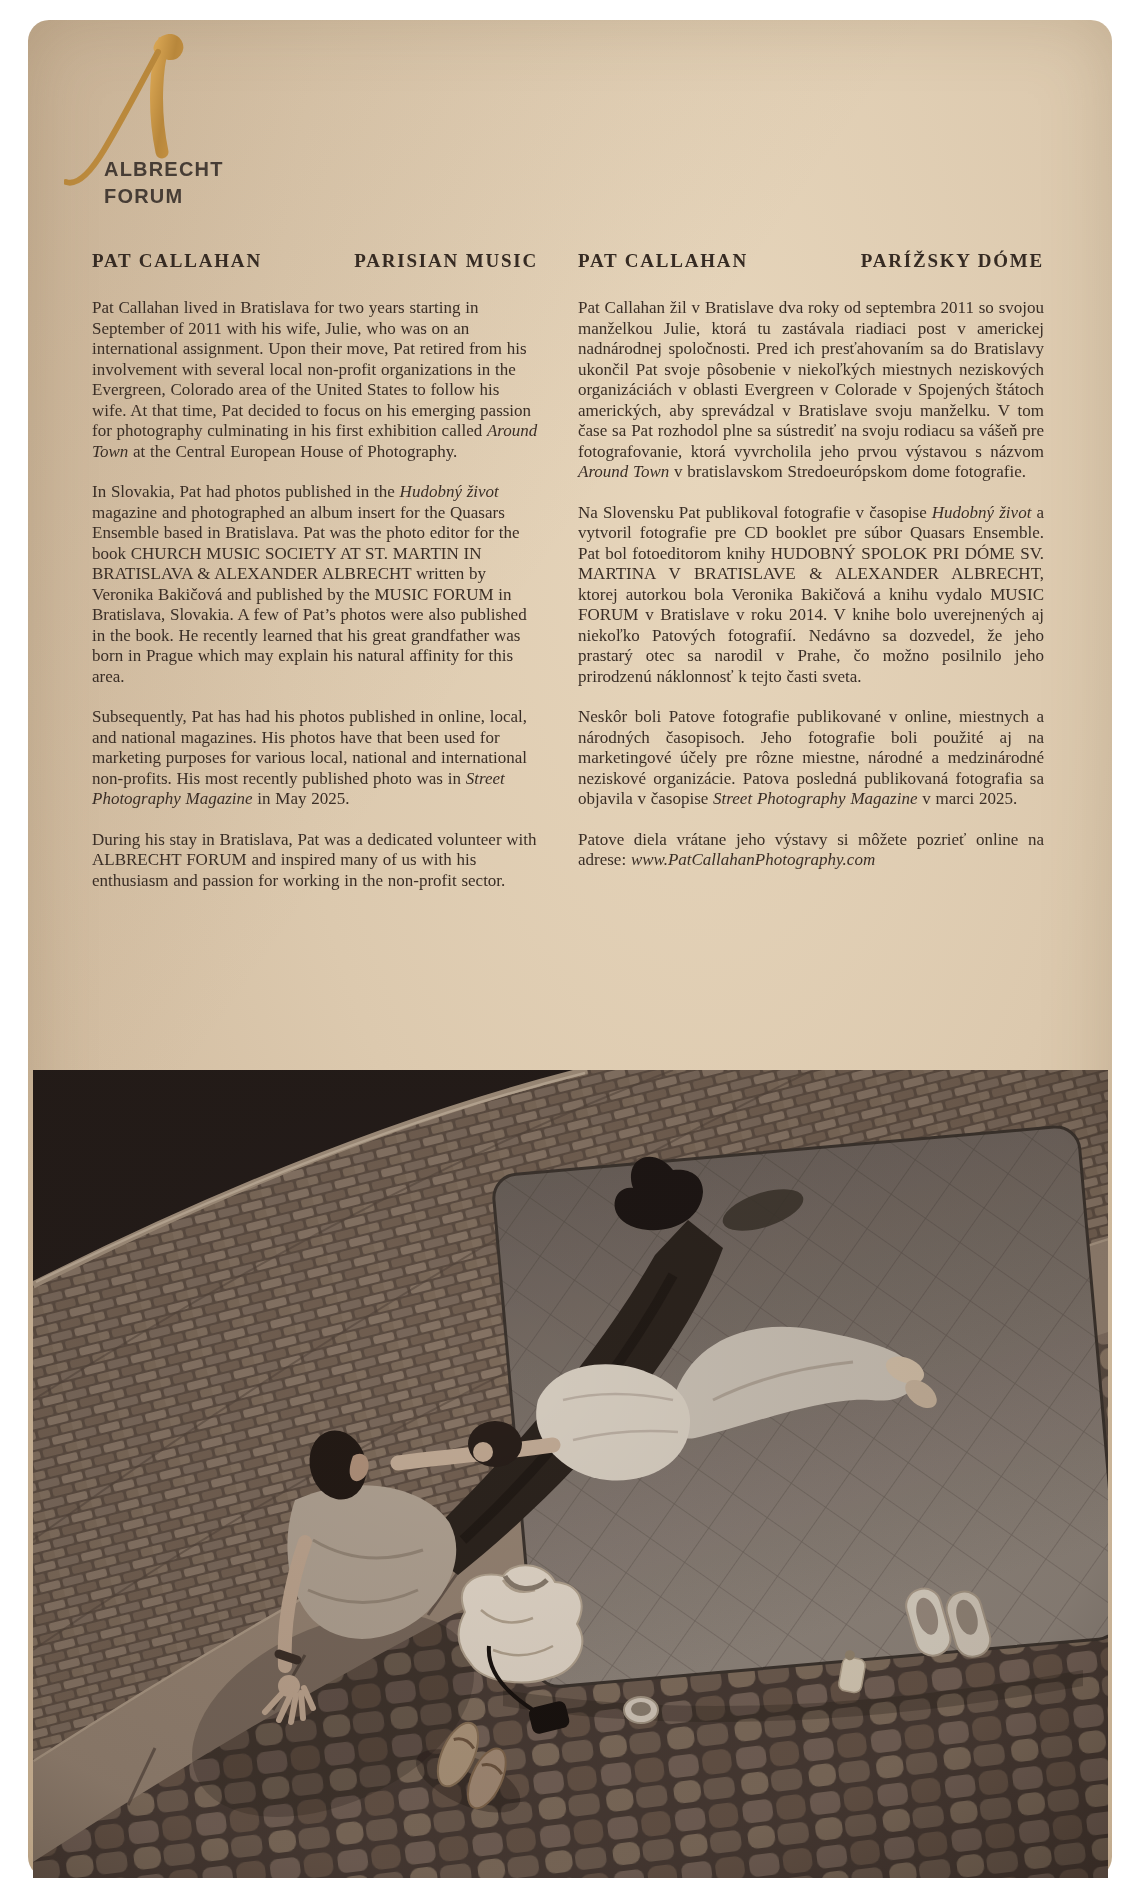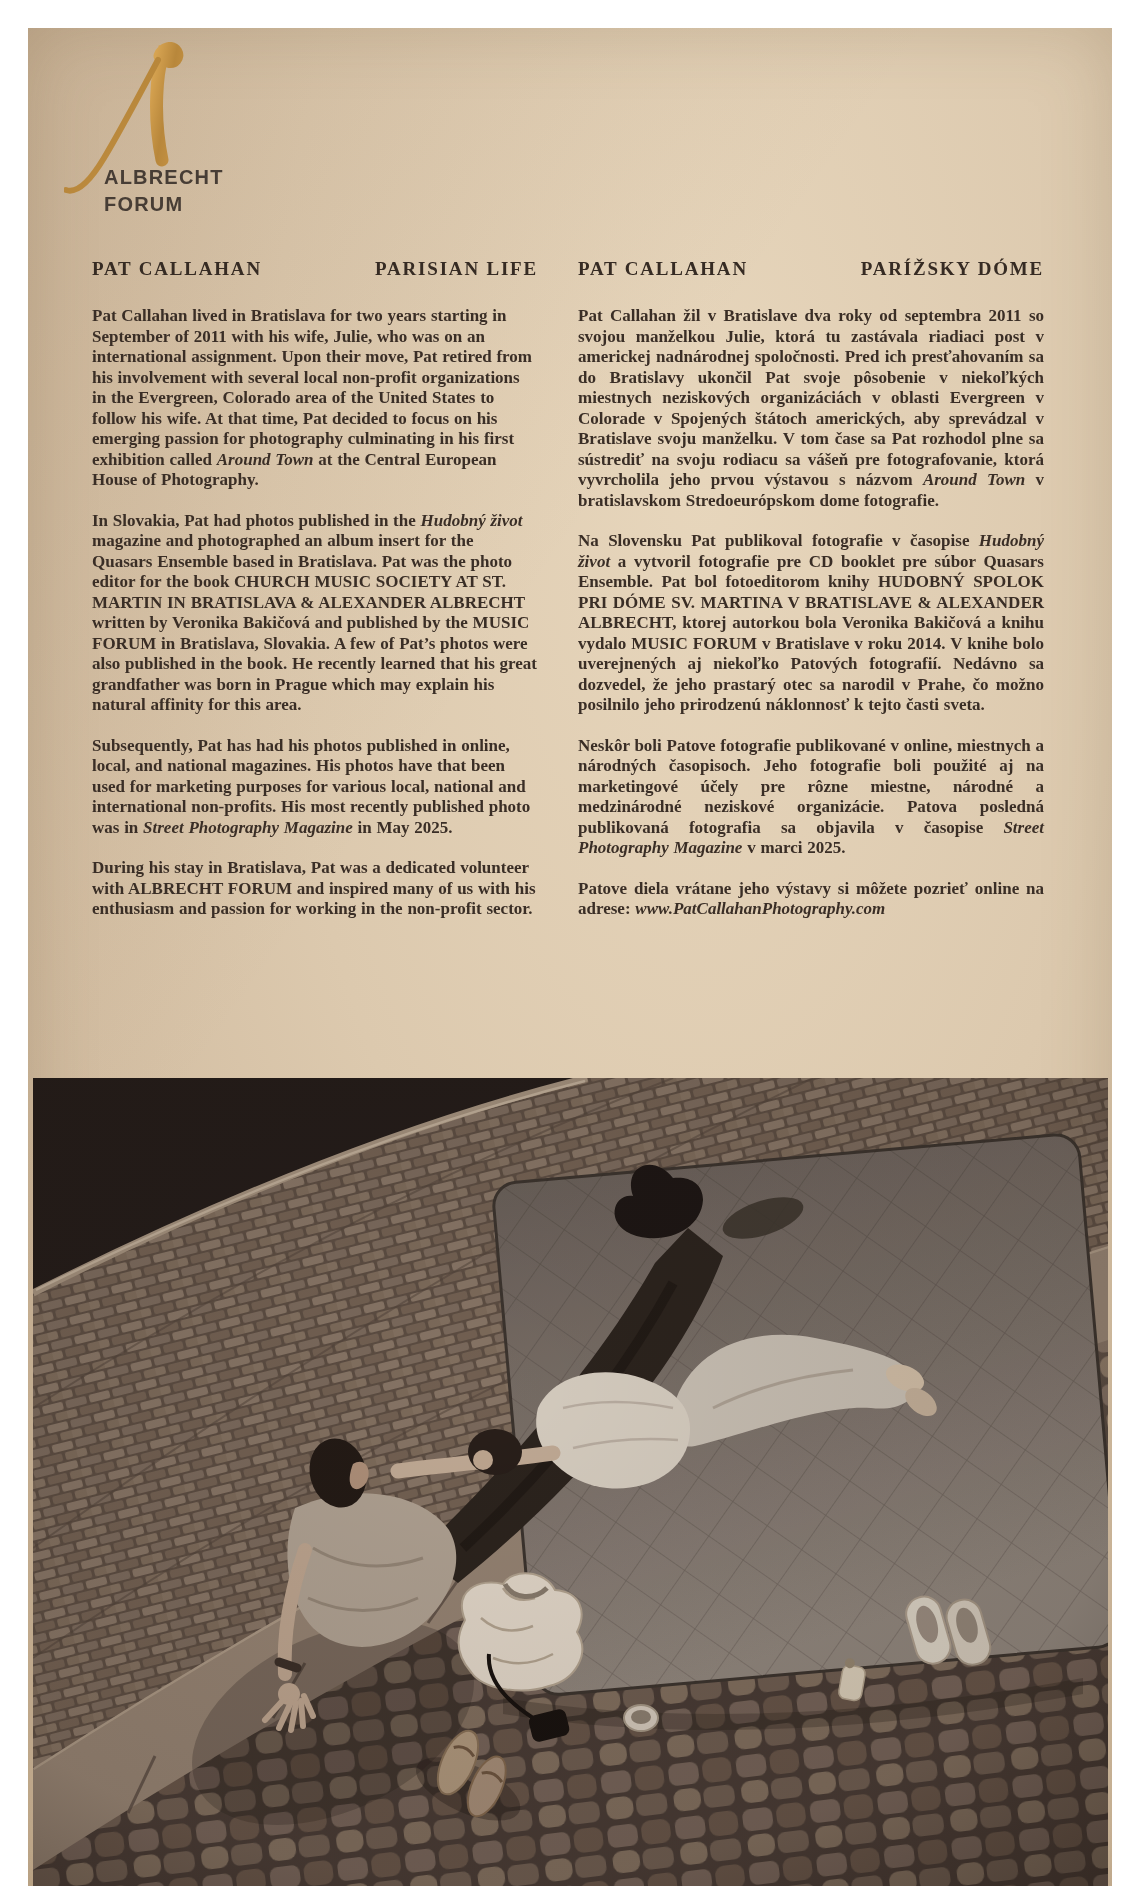--- a/index.html
+++ b/index.html
@@ -6,25 +6,26 @@
   body{
     width:1144px;height:1902px;
     background:#ffffff;
     font-family:"Liberation Serif", serif;
     position:relative;
     overflow:hidden;
   }
   .canvas{position:absolute;inset:0;}
   
   .page{
-    position:absolute;left:28px;top:28px;width:1084px;height:1858px;
+    position:absolute;left:28px;top:20px;width:1084px;height:1858px;
     background:
       linear-gradient(125deg, rgba(140,110,80,.16), rgba(140,110,80,0) 38%),
       radial-gradient(ellipse at 62% 24%, #e7d6bc 0%, #dcc9ae 45%, #cfb99d 82%, #c6af92 100%);
     box-shadow: inset 0 0 70px rgba(110,85,55,.22);
+    border-radius: 21px;
   }
   
   .brand{position:absolute;left:36px;top:14px;width:260px;height:190px;}
   .brand svg{position:absolute;left:0;top:0;}
   .brand-name{
     position:absolute;left:40px;top:122px;
     font-family:"Liberation Sans", sans-serif;
     font-weight:bold;font-size:20px;line-height:27px;
     letter-spacing:1.2px;color:#473d35;
   }
@@ -34,21 +35,20 @@
   .col-sk{left:550px;width:466px;}
   .col-head{
     display:flex;justify-content:space-between;align-items:center;
     font-weight:bold;font-size:19px;letter-spacing:1.8px;
     color:#362b23;margin-bottom:26px;
   }
   .col-body p{
     margin:0 0 20px 0;
     font-size:17px;line-height:20.5px;
     word-spacing:.5px;
-    font-weight:bold;
   }
   .col-sk .col-body p{text-align:justify;}
   .col-body i{font-style:italic;}
   
   .photo{
     position:absolute;left:5px;top:1050px;width:1075px;height:808px;margin:0;
   }
   .photo svg{display:block;}
 </style>
 </head>
@@ -75,21 +75,21 @@
       </svg>
       <div class="brand-name">
         <div>ALBRECHT</div>
         <div>FORUM</div>
       </div>
     </header>
 
     <section class="col col-en">
       <div class="col-head">
         <span>PAT CALLAHAN</span>
-        <span>PARISIAN LIFE</span>
+        <span>PARISIAN MUSIC</span>
       </div>
       <div class="col-body">
           <p><span>Pat Callahan lived in Bratislava for two years starting in September of 2011 with his wife, Julie, who was on an international assignment. Upon their move, Pat retired from his involvement with several local non-profit organizations in the Evergreen, Colorado area of the United States to follow his wife.  At that time, Pat decided to focus on his emerging passion for photography culminating in his first exhibition called </span><i>Around Town</i><span> at the Central European House of Photography.</span></p>
           <p><span>In Slovakia, Pat had photos published in the </span><i>Hudobný život</i><span> magazine and photographed an album insert for the Quasars Ensemble based in Bratislava. Pat was the photo editor for the book CHURCH MUSIC SOCIETY AT ST. MARTIN IN BRATISLAVA &amp; ALEXANDER ALBRECHT written by Veronika Bakičová and published by the MUSIC FORUM in Bratislava, Slovakia. A few of Pat’s photos were also published in the book. He recently learned that his great grandfather was born in Prague which may explain his natural affinity for this area.</span></p>
           <p><span>Subsequently, Pat has had his photos published in online, local, and national magazines.  His photos have that been used for marketing purposes for various local, national and international non-profits.  His most recently published photo was in </span><i>Street Photography Magazine</i><span> in May 2025.</span></p>
           <p><span>During his stay in Bratislava, Pat was a dedicated volunteer with ALBRECHT FORUM and inspired many of us with his enthusiasm and passion for working in the non-profit sector.</span></p>
         </div>
     </section>
 
     <section class="col col-sk">

